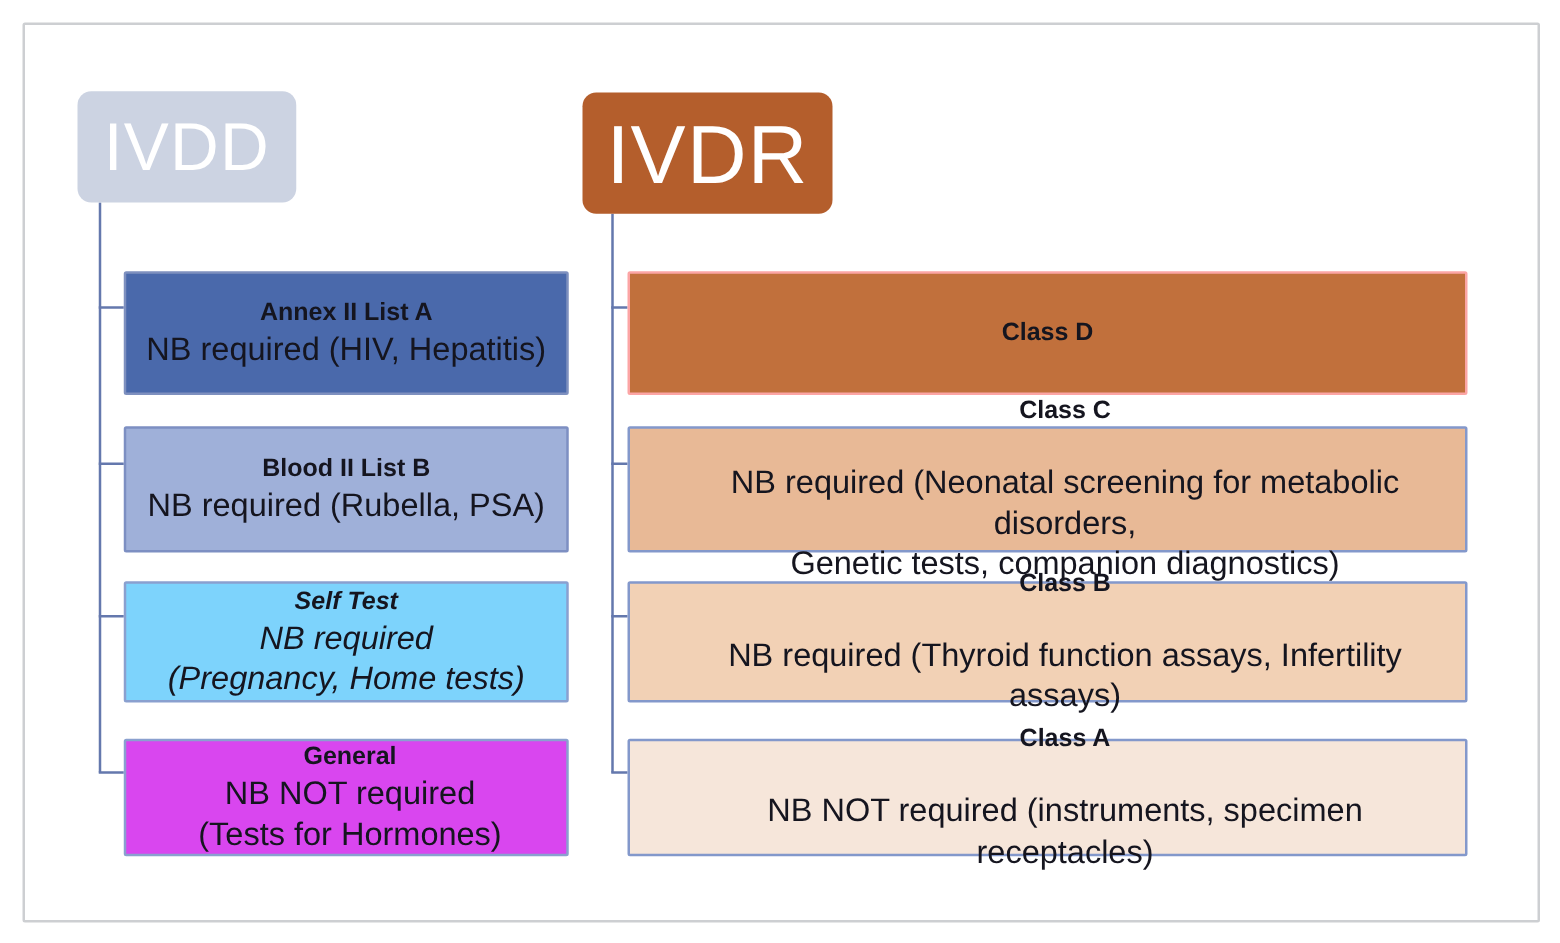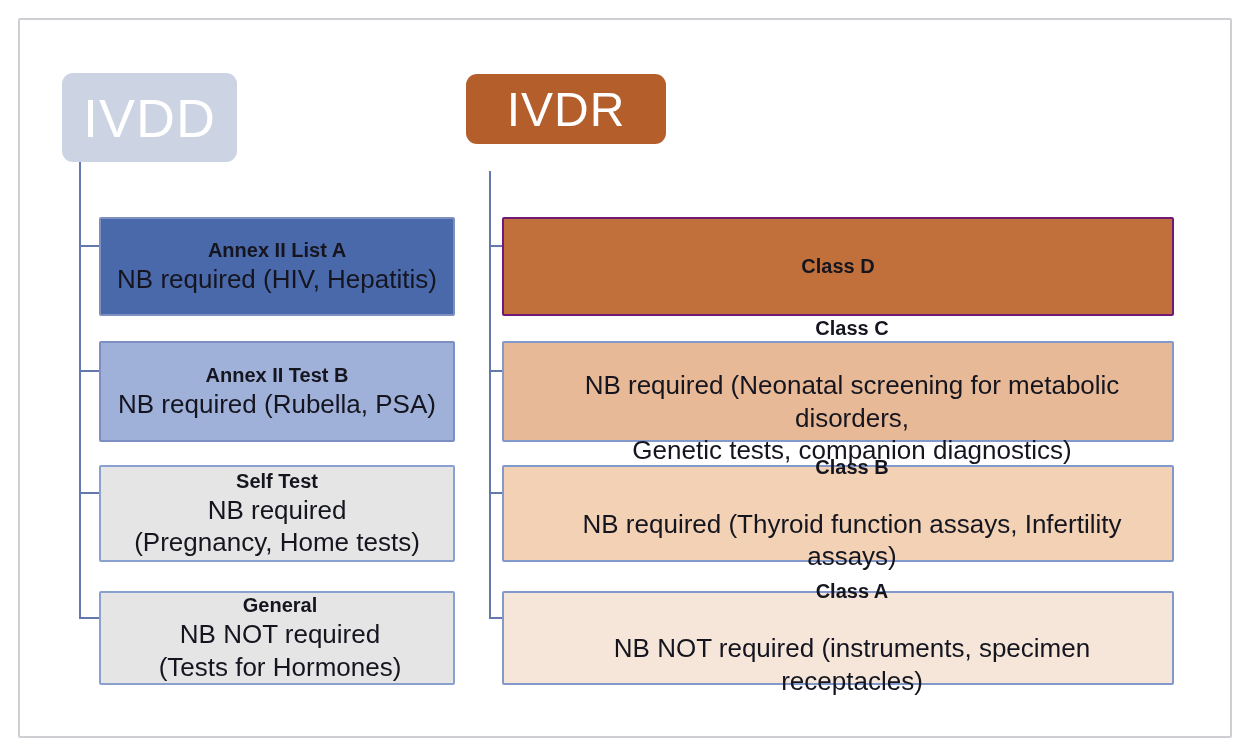--- a/index.html
+++ b/index.html
@@ -9,30 +9,30 @@
   }
   .card {
     position:absolute; left:18px; top:18px; width:1210px; height:716px;
     background:#ffffff; border:2px solid #cdcfd2; border-radius:2px;
   }
   .hdr {
     position:absolute; display:flex; align-items:center; justify-content:center;
     color:#ffffff; border-radius:11px; letter-spacing:1px;
   }
   .hdr-ivdd { left:42px; top:53px; width:175px; height:89px; font-size:54px; font-weight:400; }
-  .hdr-ivdr { left:446px; top:54px; width:200px; height:70px; font-size:48px; font-weight:400; }
+  .hdr-ivdr { left:446px; top:54px; width:200px; height:97px; font-size:66px; font-weight:400; }
   .node {
     position:absolute; display:flex; flex-direction:column; align-items:center;
     justify-content:center; border-radius:2px; text-align:center;
     color:#15151f; padding:4px 10px; box-sizing:border-box;margin-top:20px;
   }
   .node .t { font-weight:700; font-size:20px; line-height:1.25; }
   .node .b { font-weight:400; font-size:26px; line-height:1.25; white-space:pre-line;text-align:center; }
   .lcol { left:79px; width:356px; border:2px solid #7e90bf; }
-  .rcol { left:482px; width:672px; border:2px solid #701a75;gap:28px; }
+  .rcol { left:482px; width:672px; border:2px solid #fca5a5;gap:28px; }
   .r1 { top:177px; height:99px; }
   .r2 { top:301px; height:101px; }
   .r3 { top:425px; height:97px; }
   .r4 { top:551px; height:94px; }
   .n-b2 { border-color:#7d8fc2; }
   .n-b3, .n-b4 { border-color:#8aa0cf; }
   .n-c, .n-bb, .n-a { border-color:#8398cb;padding-left:38px; }
   .line { position:absolute; }
   .v { width:2px; }
   .h { height:2px; }
@@ -60,29 +60,29 @@
     <div class="line h rh hy4" style="background-color: rgb(100, 120, 173);"></div>
 
     <div class="hdr hdr-ivdd" style="background-color: rgb(204, 211, 226);">IVDD</div>
     <div class="hdr hdr-ivdr" style="background-color: rgb(180, 94, 44);">IVDR</div>
 
     <div class="node lcol r1 n-b1" style="background-color: rgb(74, 105, 171);">
       <div class="t">Annex II List A</div>
       <div class="b">NB required (HIV, Hepatitis)</div>
     </div>
     <div class="node lcol r2 n-b2" style="background-color: rgb(159, 176, 217);">
-      <div class="t">Annex II Test B</div>
+      <div class="t">Blood II List B</div>
       <div class="b">NB required (Rubella, PSA)</div>
     </div>
-    <div class="node lcol r3 n-b3" style="background-color: #e5e5e5;">
+    <div class="node lcol r3 n-b3" style="background-color: #7dd3fc; font-style: italic;">
       <div class="t">Self Test</div>
       <div class="b">NB required
 (Pregnancy, Home tests)</div>
     </div>
-    <div class="node lcol r4 n-b4" style="background-color: #e5e5e5; padding-left: 16px;">
+    <div class="node lcol r4 n-b4" style="background-color: #d946ef; padding-left: 16px;">
       <div class="t">General</div>
       <div class="b">NB NOT required
 (Tests for Hormones)</div>
     </div>
 
     <div class="node rcol r1 n-d" style="background-color: rgb(193, 112, 60);">
       <div class="t">Class D</div>
     </div>
     <div class="node rcol r2 n-c" style="background-color: rgb(232, 185, 150);">
       <div class="t">Class C</div>

